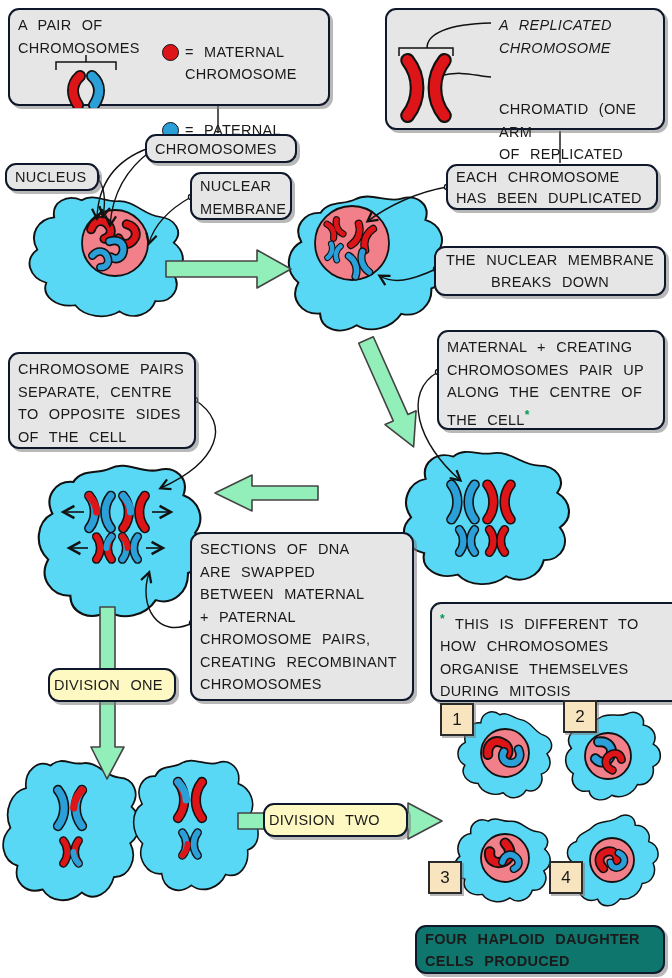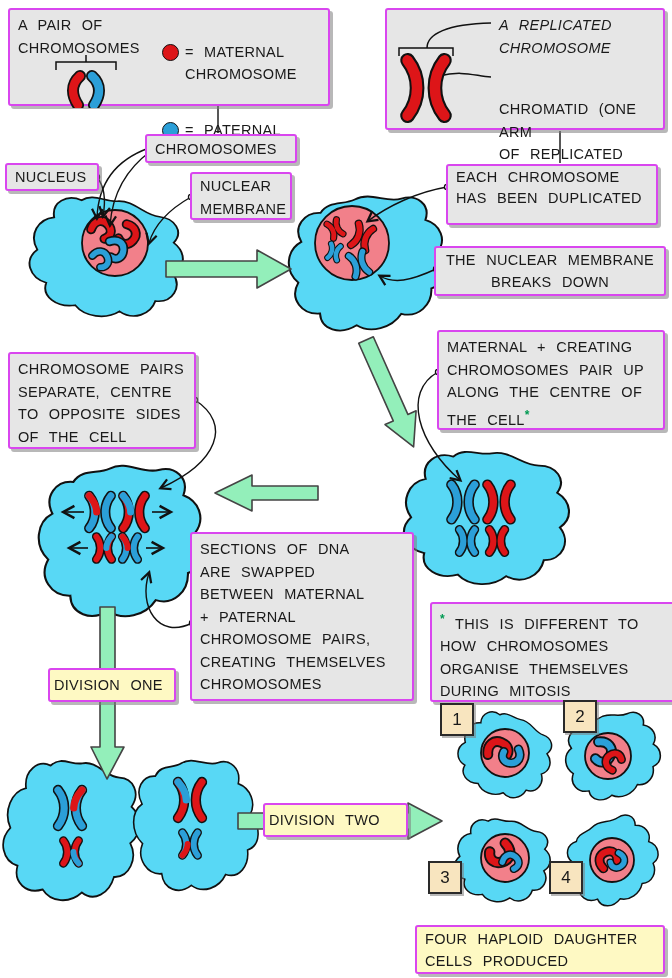--- a/index.html
+++ b/index.html
@@ -1,25 +1,25 @@
 <!DOCTYPE html>
 <html><head>
 <meta charset="utf-8">
 <style>
   html,body{margin:0;padding:0;}
   body{width:672px;height:978px;position:relative;background:#ffffff;
        font-family:"Liberation Sans","DejaVu Sans",sans-serif;color:#1a1a1a;
        overflow:hidden;}
   #diagram-svg{position:absolute;left:0;top:0;z-index:0;}
-  .box{position:absolute;background:#e6e6e6;border:2px solid #d946ef;border-radius:3px;
+  .box{position:absolute;background:#e6e6e6;border:2px solid #0f172a;border-radius:11px;
        box-shadow:3px 3px 0 rgba(125,125,125,.55);padding:4px 8px;font-size:14.5px;
        line-height:22.5px;letter-spacing:.3px;word-spacing:6px;white-space:pre-line;
        z-index:2;box-sizing:border-box;}
   .green{background:#fef9c3;white-space:nowrap;}
-  .tan{background:#fef9c3;}
+  .tan{background:#0f766e;font-weight:bold;}
   .tag{position:absolute;width:34px;height:33px;background:#f8e5bf;border:2px solid #2a2a2a;
        box-shadow:2px 2px 0 rgba(125,125,125,.55);font-size:17px;display:flex;
        align-items:center;justify-content:center;z-index:2;box-sizing:border-box;}
   .legend-row{display:flex;align-items:flex-start;margin-bottom:11px;}
   .dot{width:15px;height:15px;border-radius:50%;border:1.6px solid #111;
        flex:0 0 auto;margin-top:3px;margin-right:6px;}
   .dot-red{background:#dd1518;}
   .dot-blue{background:#2b9fd8;}
   .ast{color:#009a52;font-weight:bold;vertical-align:super;font-size:12px;}
   .inner-svg{position:absolute;pointer-events:none;}
@@ -257,42 +257,42 @@
 CHROMOSOME</div>
   <div class="txt" style="position:absolute;left:112px;top:52px;margin-top:36px;">CHROMATID (ONE ARM
 OF REPLICATED
 CHROMOSOME)</div>
 </div>
 
 <div class="box" style="left:145px;top:134px;width:152px;height:29px;padding:2px 8px;">CHROMOSOMES</div>
 <div class="box" style="left:5px;top:163px;width:94px;height:28px;padding:1px 8px;">NUCLEUS</div>
 <div class="box" style="left:190px;top:172px;width:102px;height:48px;padding:1px 8px;text-align:left;">NUCLEAR
 MEMBRANE</div>
-<div class="box" style="left:446px;top:164px;width:212px;height:61px;padding:1px 8px;line-height:21px;">EACH CHROMOSOME
+<div class="box" style="left:446px;top:164px;width:212px;height:46px;padding:1px 8px;line-height:21px;">EACH CHROMOSOME
 HAS BEEN DUPLICATED</div>
 <div class="box" style="left:434px;top:246px;width:232px;height:50px;padding:2px 8px;line-height:21.5px;text-align:center;">THE NUCLEAR MEMBRANE
 BREAKS DOWN</div>
 
 <div class="box" style="left:437px;top:330px;width:228px;height:100px;white-space:normal;">
   <span class="txt">MATERNAL + CREATING
 CHROMOSOMES PAIR UP
 ALONG THE CENTRE OF
 THE CELL</span><span class="ast">*</span>
 </div>
 
 <div class="box" style="left:8px;top:352px;width:188px;height:97px;">CHROMOSOME PAIRS
 SEPARATE, CENTRE
 TO OPPOSITE SIDES
 OF THE CELL</div>
 <div class="box" style="left:190px;top:532px;width:224px;height:169px;">SECTIONS OF DNA
 ARE SWAPPED
 BETWEEN MATERNAL
 + PATERNAL
 CHROMOSOME PAIRS,
-CREATING THEMSELVES
+CREATING RECOMBINANT
 CHROMOSOMES</div>
 
 <div class="box" style="left:430px;top:602px;width:252px;height:100px;white-space:normal;">
   <span class="ast">*</span> <span class="txt">THIS IS DIFFERENT TO
 HOW CHROMOSOMES
 ORGANISE THEMSELVES
 DURING MITOSIS</span>
 </div>
 
 <div class="box green" style="left:48px;top:668px;width:128px;height:34px;padding:4px 4px;">DIVISION ONE</div>

